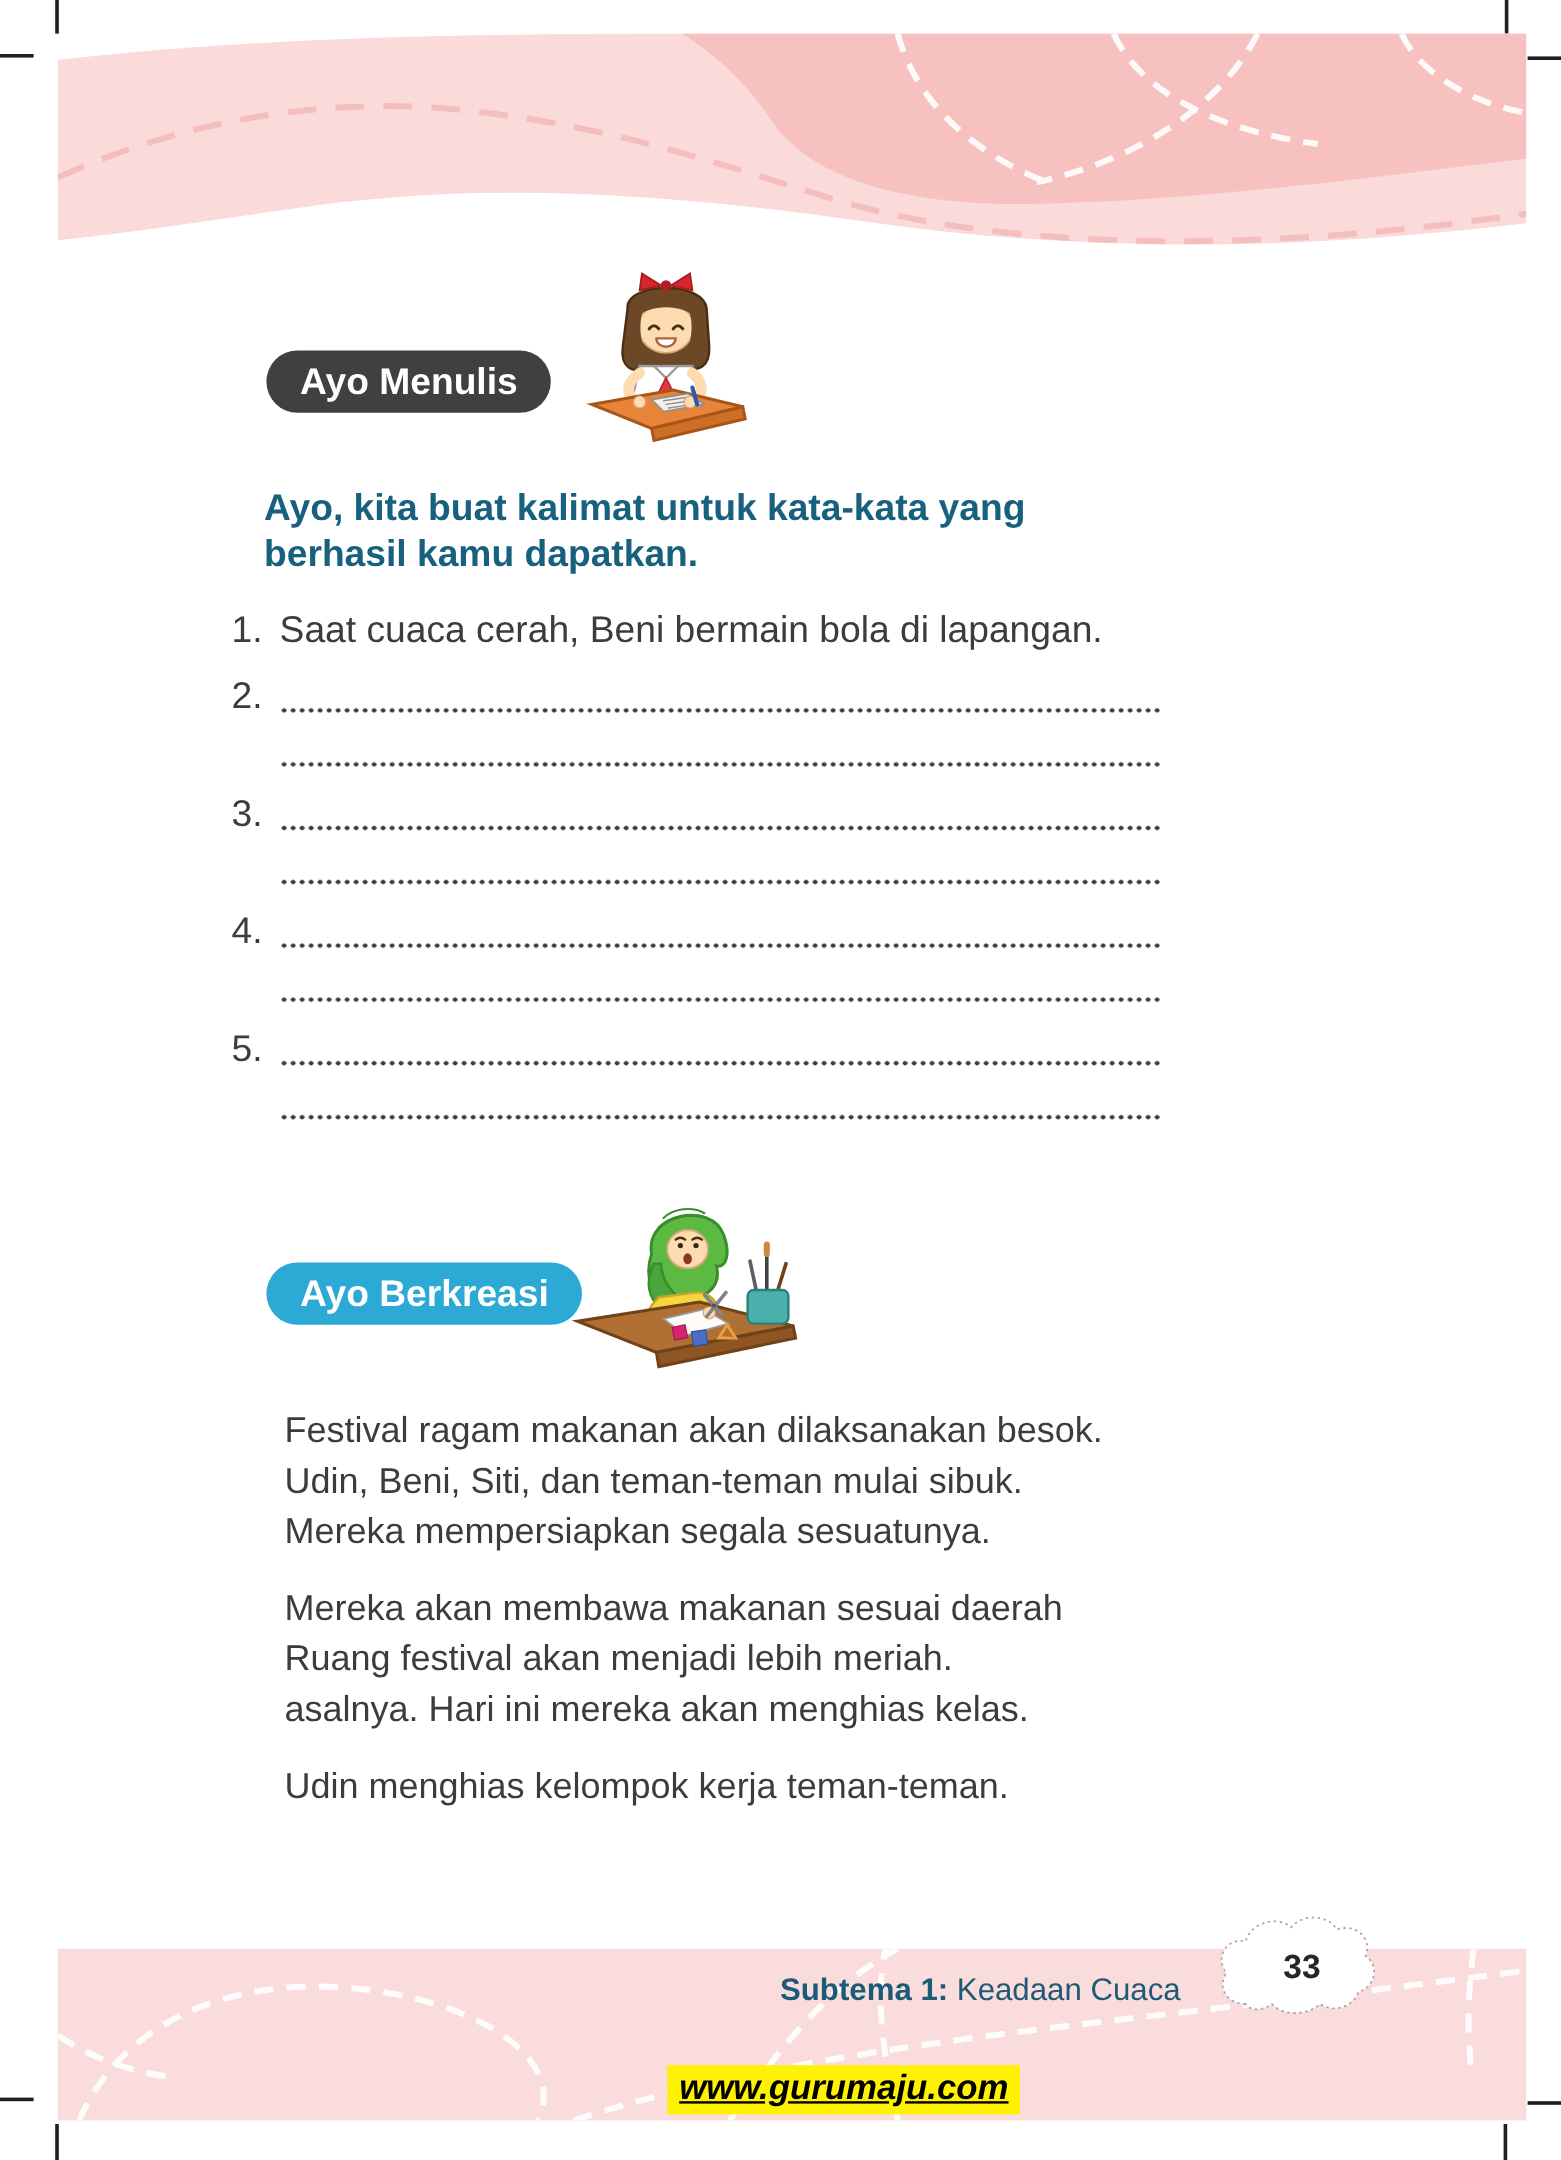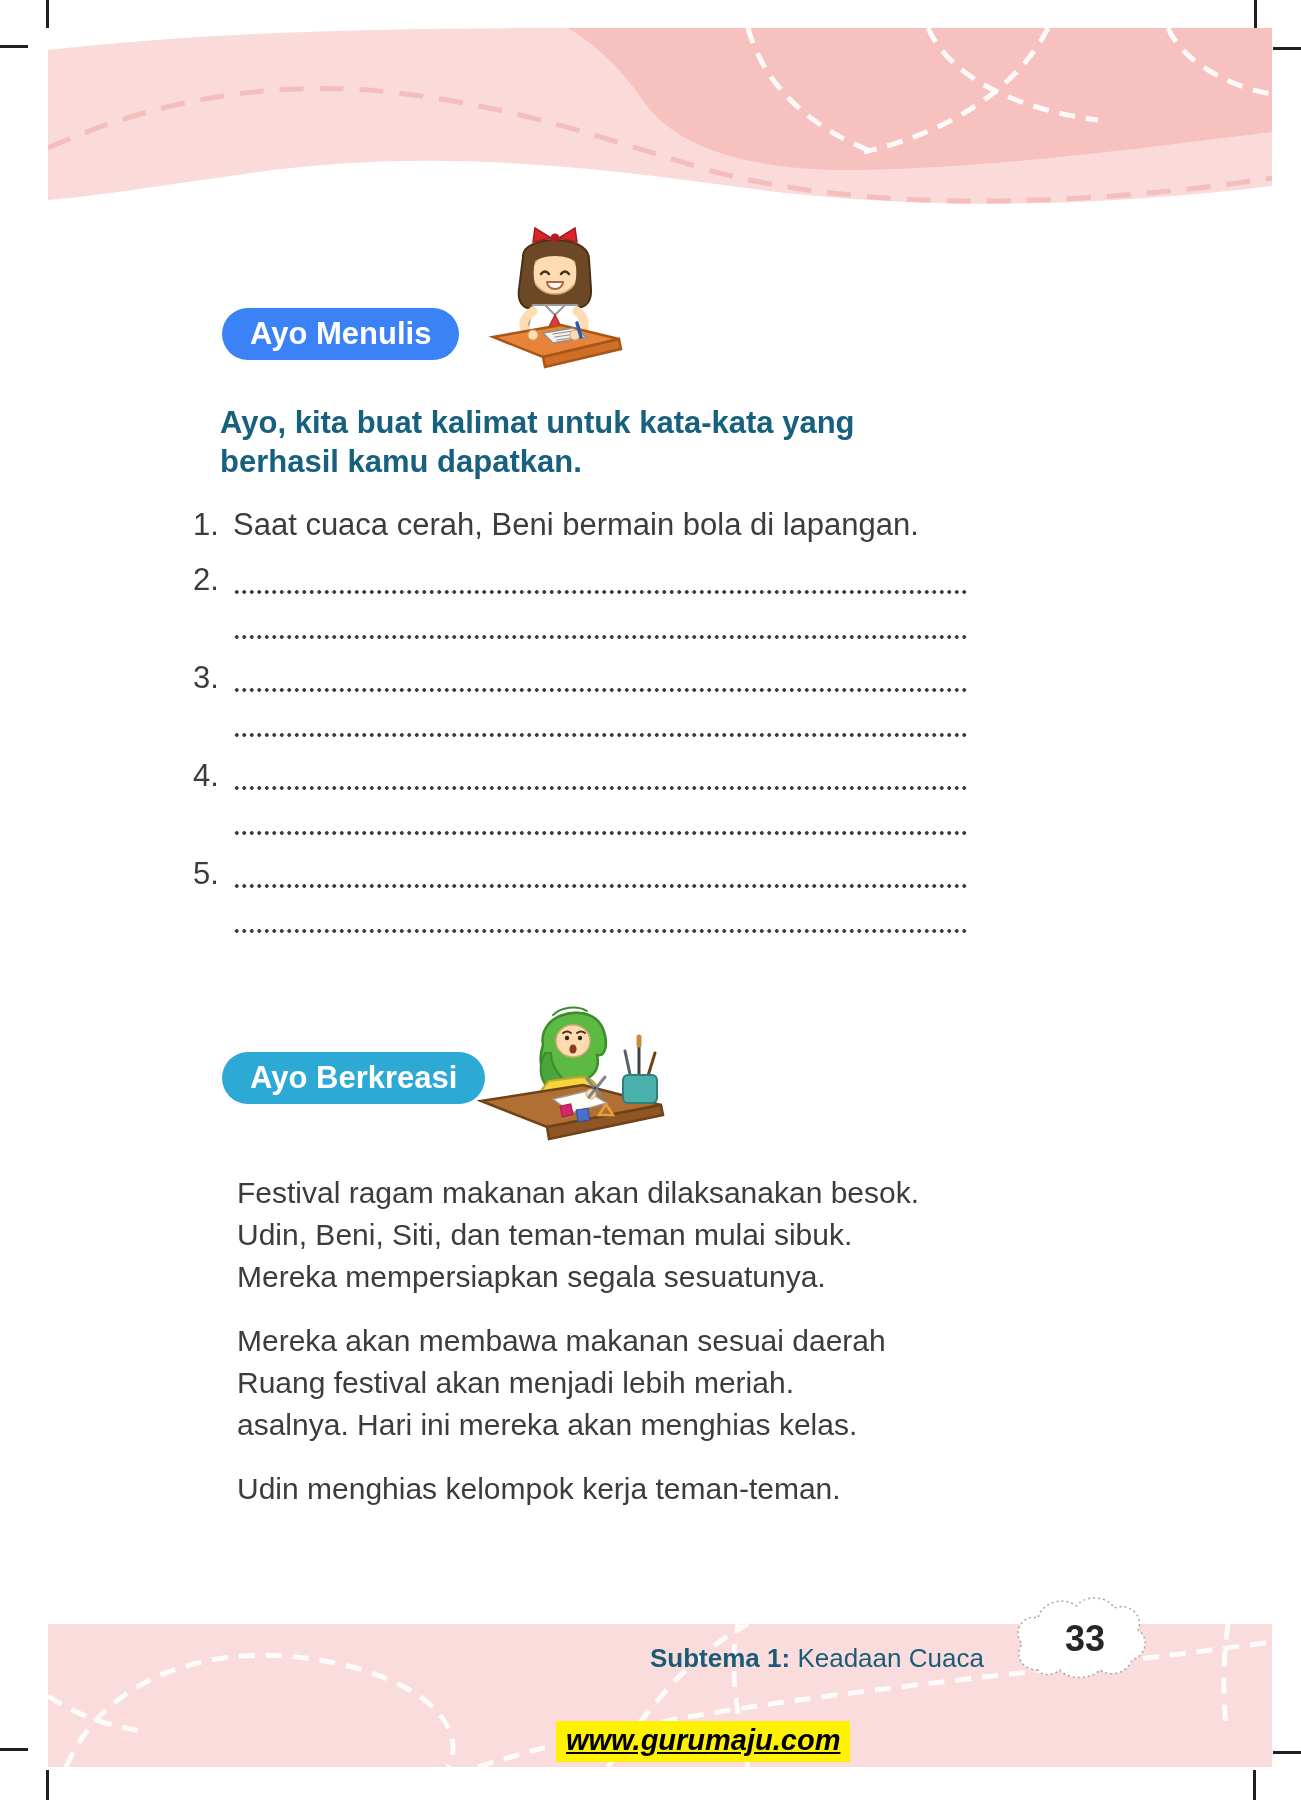--- a/index.html
+++ b/index.html
@@ -13,21 +13,21 @@
   
   .header-wave { position:absolute; left:48px; top:28px; }
   .footer-band { position:absolute; left:48px; top:1624px; width:1224px; height:143px;
                  background:#FADCDC; overflow:hidden; }
 
   
   .badge {
     position:absolute; color:#ffffff; font-weight:bold; font-size:31px;
     line-height:36px; padding:8px 28px; border-radius:27px; white-space:nowrap;
   }
-  .badge-menulis   { left:222px; top:292px;  background:#3b82f6;margin-top:16px; }
+  .badge-menulis   { left:222px; top:292px;  background:#404040; }
   .badge-berkreasi { left:222px; top:1052px; background:#2CA9D5; }
 
   .illus { position:absolute; }
   .illus-girl { left:485px; top:225px; }
   .illus-kid  { left:465px; top:993px; }
 
   
   .prompt { position:absolute; left:193px; top:403px; font-size:31px; font-weight:bold;
             color:#17617F; line-height:39px;margin-left:27px; }
   .prompt span { display:block; }
@@ -54,21 +54,21 @@
   .reading p { margin:0 0 22px 0; }
   .reading p span { display:block;margin-left:44px; }
 
   
   .footer-label { position:absolute; left:650px; top:1643px; width:350px;
                   font-size:26px; color:#1B5B77; }
   .footer-label b { font-weight:bold; }
   .cloud { position:absolute; left:1010px; top:1592px; width:150px; height:100px;
            display:flex; align-items:center; justify-content:center; }
   .cloud svg { position:absolute; left:0; top:0; }
-  .pnum { position:relative; font-size:36px; font-weight:bold; color:#262626; padding-bottom:6px; }
+  .pnum { position:relative; font-size:28px; font-weight:bold; color:#262626; padding-bottom:6px; }
   .watermark { position:absolute; left:556px; top:1721px; background:#FFF200;
                color:#000000; font-weight:bold; font-style:italic; font-size:29px;
                padding:3px 10px 5px 10px; text-decoration:underline; cursor:pointer; }
 </style>
 </head>
 <body>
 
 <div class="page">
 
   <div class="crop" style="left:46px;top:0;width:3px;height:28px;"></div>

